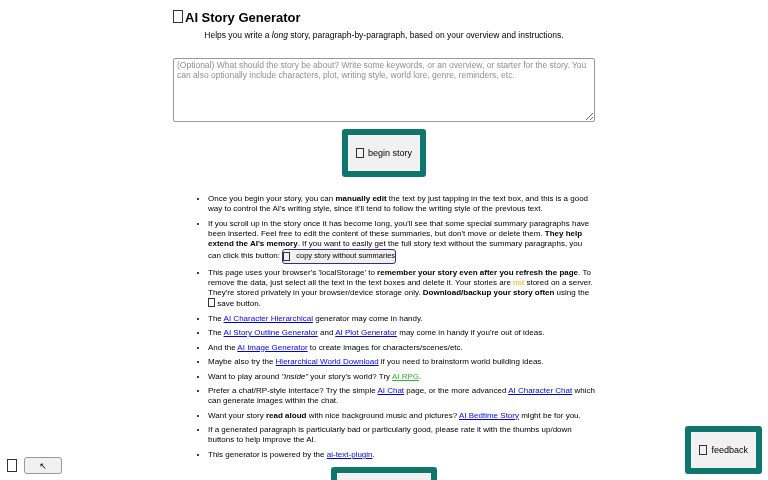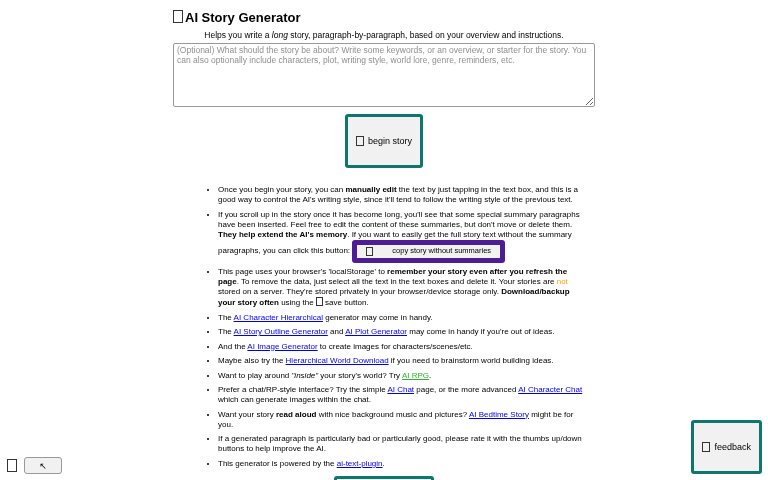--- a/index.html
+++ b/index.html
@@ -6,46 +6,46 @@
   body {
     width:768px; height:480px; position:relative; overflow:hidden;
     background:#ffffff; color:#000;
     font-family:"Liberation Sans", sans-serif;
   }
   .container { width:422px; margin:0 auto; }
   .title {
     text-align:left; font-size:13px; font-weight:bold;
     margin:10px 0 0;
   }
-  .subtitle { text-align:center; font-size:8.5px; margin:5px 0 3px; }
+  .subtitle { text-align:center; font-size:8.5px; margin:5px 0 18px; }
   textarea {
     display:block; width:100%; box-sizing:border-box; height:64px;
     font-family:inherit; font-size:8.5px; line-height:10px;
     padding:1px 3px; border:1px solid #999; border-radius:2px;
     color:#000; resize:both; background:#fff;
   }
   textarea::placeholder { color:#8f8f8f; opacity:1; }
   .center { text-align:center; }
   .begin-row { margin-top:7px; }
   .btn {
     display:inline-flex; align-items:center; gap:4px;
     font-family:inherit; font-size:9px; color:#000;
-    background:#f1f1f1; border:3px solid #0f766e; border-radius:3px;
-    padding:19px 8px; cursor:pointer; line-height:1;
+    background:#f1f1f1; border:6px solid #0f766e; border-radius:3px;
+    padding:13px 8px; cursor:pointer; line-height:1;
   }
-  ul.tips { margin:17px 10px 7px; padding:0 0 0 35px; font-size:8px; line-height:10px; }
+  ul.tips { margin:17px 0 7px; padding:0 0 0 35px; font-size:8px; line-height:10px; }
   ul.tips li { margin-bottom:4.5px; }
   a.lnk { color:#0000EE; text-decoration:underline; cursor:pointer; }
   a.lnk.green { color:#2db92d; }
   .orange { color:#ffa500; }
   .inline-btn {
-    display:inline-flex; align-items:center; gap:19px;
+    display:inline-flex; align-items:center; gap:6px;
     font-family:inherit; font-size:7.5px; color:#000;
-    background:#f1f1f1; border:5px solid #4c1d95; border-radius:3px;
-    padding:2px 9px; cursor:pointer; vertical-align:-3px; line-height:1;
+    background:#f1f1f1; border:1px solid #4c1d95; border-radius:3px;
+    padding:2px 0; cursor:pointer; vertical-align:-3px; line-height:1;
   }
   .tofu { display:inline-block; border:1px solid #333; background:transparent; }
   .tofu.sm { width:5px; height:7px; vertical-align:-1px; }
   .tofu.md { width:6px; height:8px; vertical-align:-1px; }
   .tofu.lg { width:8px; height:11px; vertical-align:-1px; margin-right:2px; }
   .bottom-left { position:absolute; left:7px; bottom:6px; display:flex; align-items:center; gap:5px; }
   .bottom-right { position:absolute; right:6px; bottom:6px;border-radius:9px; }
   .corner-btn {
     width:38px; height:17px; display:inline-flex; align-items:center; justify-content:center;
     font-family:inherit; font-size:9px; color:#000;

